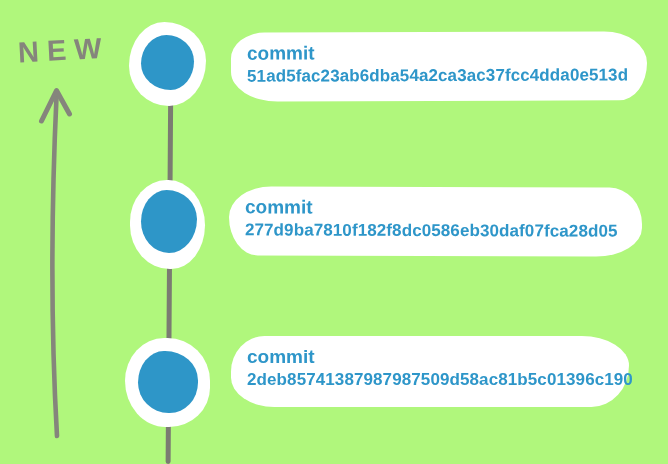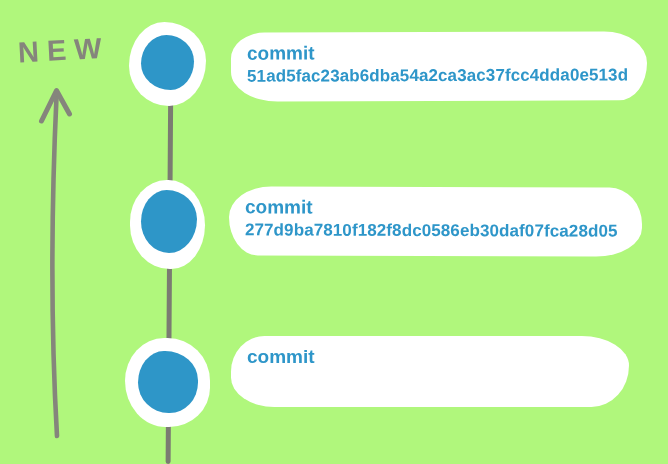--- a/index.html
+++ b/index.html
@@ -123,15 +123,16 @@
     <div class="commit-hash">51ad5fac23ab6dba54a2ca3ac37fcc4dda0e513d</div>
   </div>
 
   <div class="bubble bubble-2">
     <div class="commit-label">commit</div>
     <div class="commit-hash">277d9ba7810f182f8dc0586eb30daf07fca28d05</div>
   </div>
 
   <div class="bubble bubble-3">
     <div class="commit-label">commit</div>
+    <div class="commit-hash">2deb85741387987987509d58ac81b5c01396c190</div>
   </div>
 
 </div>
 
 </body></html>

